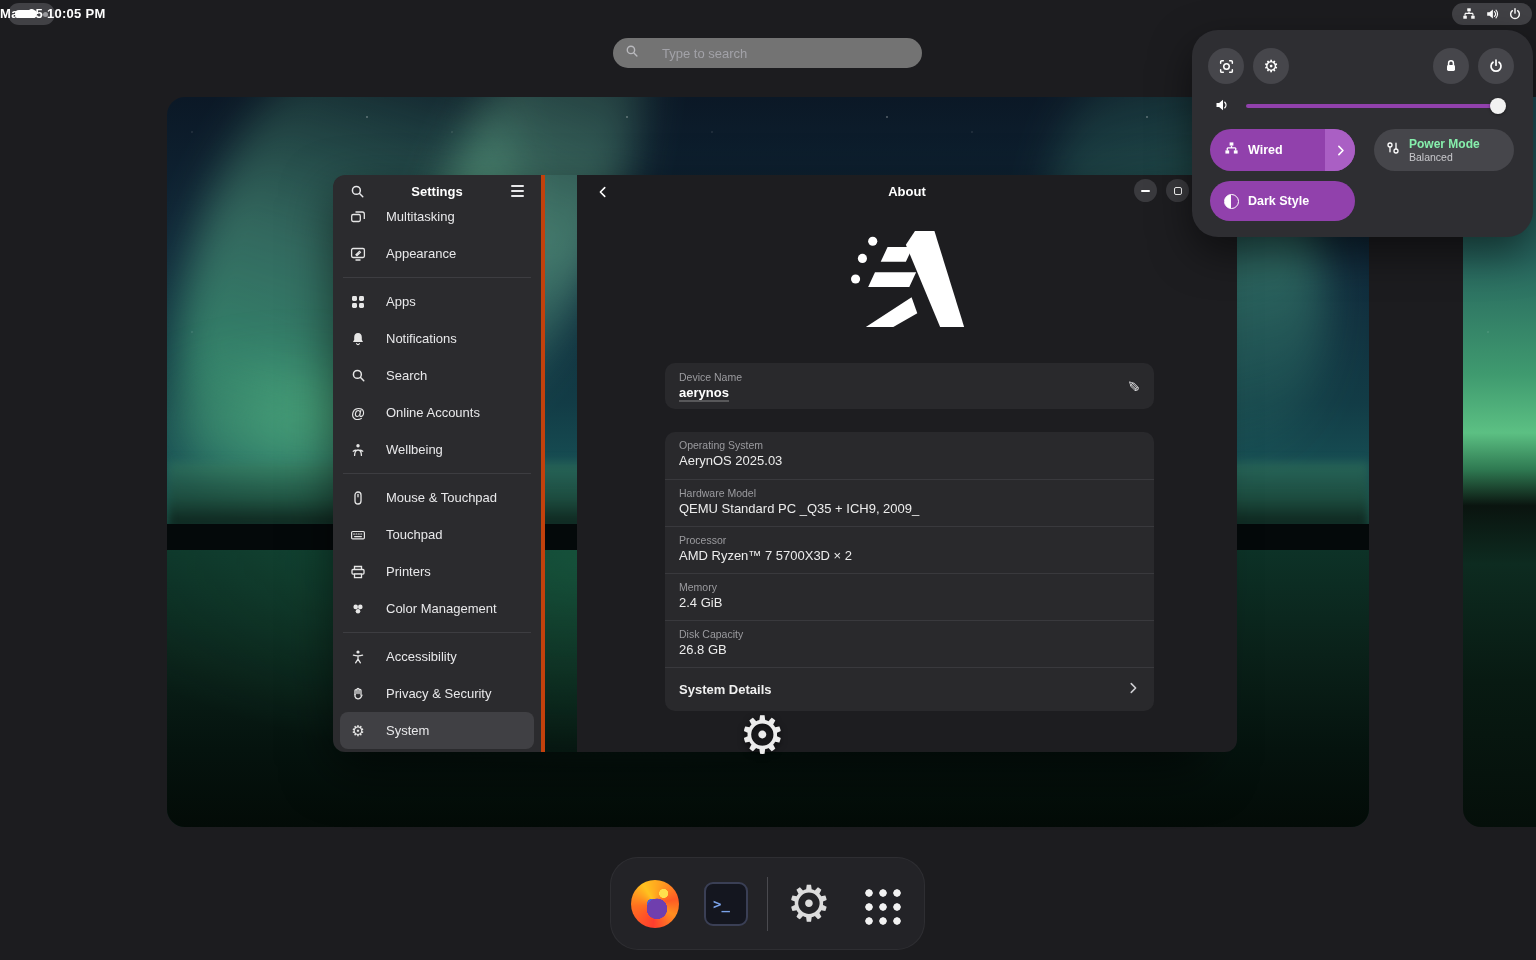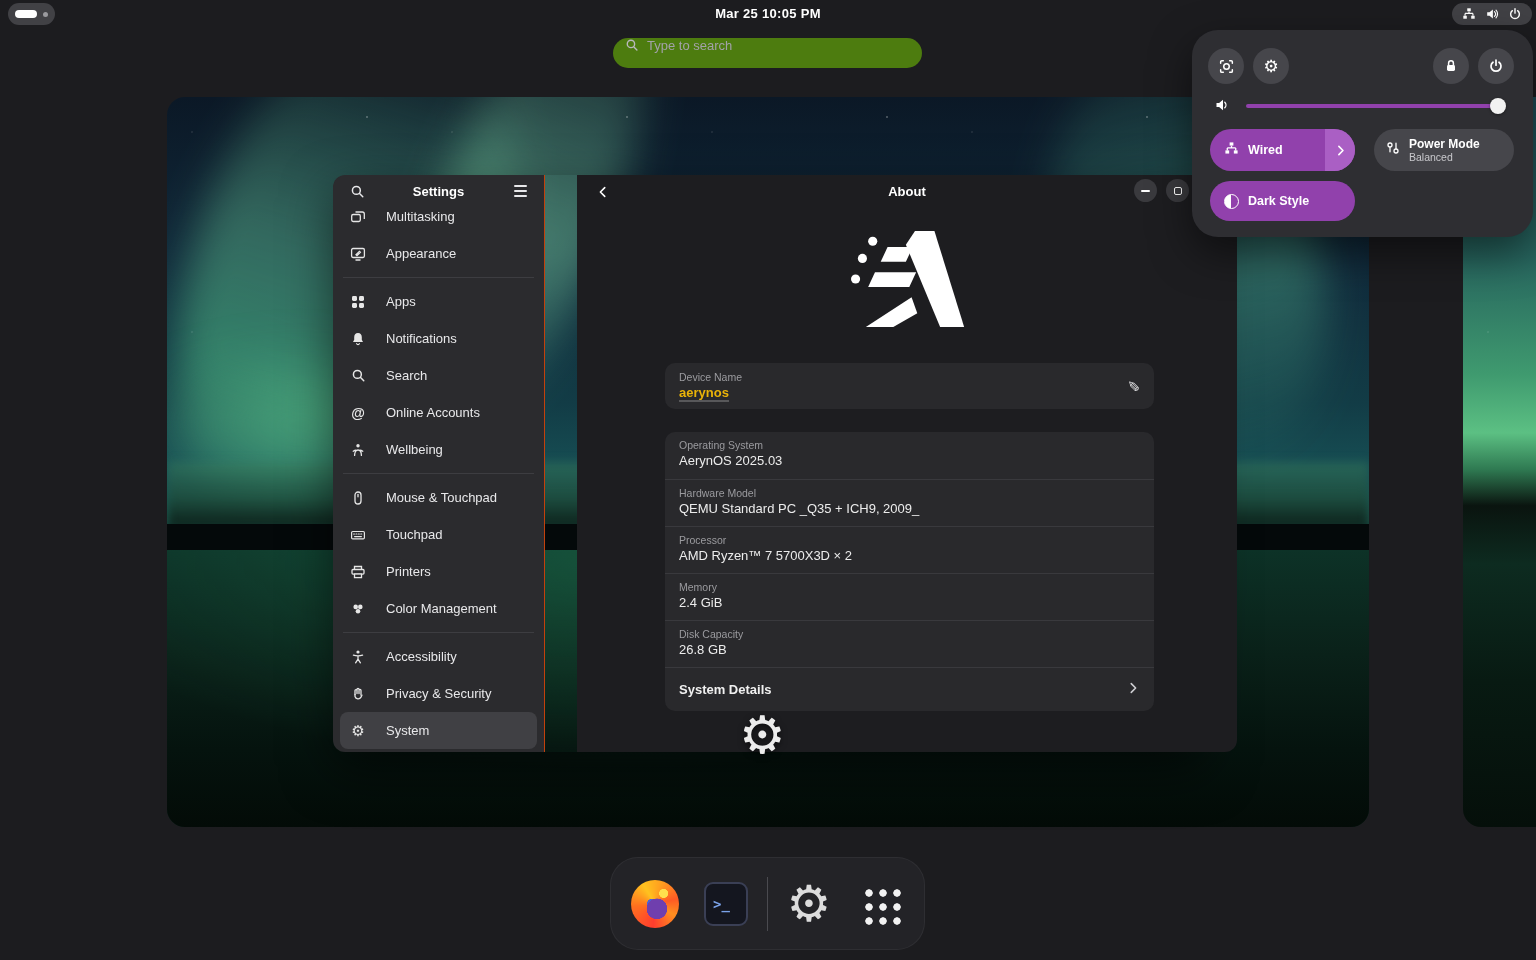--- a/index.html
+++ b/index.html
@@ -9,29 +9,29 @@
   *{margin:0;padding:0;box-sizing:border-box;}
   html,body{width:1536px;height:960px;background:#1c1c1f;overflow:hidden;
     font-family:"Liberation Sans", sans-serif; -webkit-font-smoothing:antialiased;}
   .stage{position:relative;width:1536px;height:960px;background:#1c1c1f;}
 
   
   .ws-pill{position:absolute;left:8px;top:3px;width:47px;height:22px;border-radius:11px;
     background:#414145;display:flex;align-items:center;gap:6px;padding:0 7px;}
   .ws-pill .cap{width:22px;height:8px;border-radius:4px;background:#fff;}
   .ws-pill .dot{width:5px;height:5px;border-radius:50%;background:#9a9a9e;}
-  .clock{position:absolute;left:0;right:0;top:6px;text-align:center;color:#fff;
+  .clock{position:absolute;left:0;right:0;top:6px;text-align:left;color:#fff;
     font-size:13px;font-weight:bold;letter-spacing:.3px;}
   .tray-pill{position:absolute;right:4px;top:3px;height:22px;border-radius:11px;
     background:#414145;display:flex;align-items:center;gap:9px;padding:0 10px;}
   .tray-pill svg{display:block;}
 
   
   .search-bar{position:absolute;left:613px;top:38px;width:309px;height:30px;border-radius:15px;
-    background:#4d7c0f;display:flex;align-items:flex-start;gap:8px;padding:0 12px;}
+    background:#737373;display:flex;align-items:center;gap:23px;padding:0 12px;}
   .search-bar input{flex:1;background:transparent;border:none;outline:none;color:#cfcfd3;
     font-size:13px;font-family:"Liberation Sans",sans-serif;}
   .search-bar input::placeholder{color:#a2a2a8;}
 
   
   .workspace{position:absolute;top:97px;height:730px;overflow:hidden;}
   .workspace-main{left:167px;width:1202px;border-radius:18px;}
   .workspace-next{left:1463px;width:73px;border-radius:18px 0 0 18px;}
   .wp-layer{position:absolute;}
   .wp-sky{inset:0;background:linear-gradient(180deg,#0b1826 0%,#10293a 22%,#123c46 42%,#175055 52%,#1d5c52 58%,#0a241d 61%);}
@@ -57,21 +57,21 @@
         radial-gradient(1.5px 1.5px at 200px 20px,rgba(255,255,255,.95),transparent 65%),
         radial-gradient(1px 1px at 70px 140px,rgba(255,255,255,.6),transparent 65%),
         radial-gradient(1.3px 1.3px at 170px 160px,rgba(255,255,255,.8),transparent 65%),
         radial-gradient(1px 1px at 236px 120px,rgba(255,255,255,.55),transparent 65%);}
   .wp-sky-next{inset:0;background:linear-gradient(180deg,#1d4a55 0%,#27655e 22%,#3f9a6f 38%,#5cc083 46%,#2f7a52 51%,#0a140f 56%,#0d2b20 64%,#081a12 80%,#050f0a 100%);}
 
   
   .settings-window{position:absolute;left:333px;top:175px;width:872px;height:577px;border-radius:12px;
     box-shadow:0 18px 50px rgba(0,0,0,.55);z-index:3;}
   .sw-sidebar{position:absolute;left:0;top:0;width:212px;height:577px;background:#2b2b2e;
-    border-radius:12px 0 0 12px;border-right:1px solid #c2410c;}
+    border-radius:12px 0 0 12px;border-right:4px solid #c2410c;}
   .sw-header{position:relative;height:32px;display:flex;align-items:center;padding:0 12px;}
   .sw-header .title{position:absolute;left:0;right:0;text-align:center;color:#fff;font-size:13px;font-weight:bold;}
   .icon-btn{width:24px;height:24px;border-radius:6px;display:flex;align-items:center;justify-content:center;z-index:1;}
   .sw-header .spacer{flex:1;}
   .hamburger{display:flex;flex-direction:column;gap:3px;}
   .hamburger span{width:13px;height:2px;background:#e8e8ea;border-radius:1px;}
   .side-list{position:absolute;left:0;right:0;top:32px;bottom:0;overflow:hidden;padding:0 7px;}
   .side-row{height:37px;border-radius:8px;display:flex;align-items:center;gap:20px;padding:0 10px;color:#e8e8ea;font-size:13px;}
   .side-row.clipped{margin-top:-9px;}
   .side-row.selected{background:#404044;}
@@ -88,21 +88,21 @@
   .win-btn{width:23px;height:23px;border-radius:50%;background:#3a3a3e;display:flex;align-items:center;justify-content:center;}
   .win-btn .min-bar{width:9px;height:2px;background:#fff;border-radius:1px;}
   .win-btn .max-box{width:8px;height:8px;border:1.6px solid #fff;border-radius:2px;}
   .win-btn .close-x{color:#fff;font-size:13px;font-weight:bold;line-height:1;margin-top:-1px;}
 
   .about-logo{position:absolute;left:50%;top:56px;transform:translateX(-50%);width:118px;height:96px;}
   .card{position:absolute;left:88px;width:489px;background:#29292c;border-radius:10px;}
   .device-card{top:188px;height:46px;display:flex;align-items:center;padding:6px 14px;}
   .device-card .col{flex:1;}
   .mini-label{color:#9b9b9f;font-size:10.5px;}
-  .device-value{color:#eab308;font-size:13px;font-weight:bold;margin-top:1px;display:inline-block;
+  .device-value{color:#ffffff;font-size:13px;font-weight:bold;margin-top:1px;display:inline-block;
     border-bottom:2px solid rgba(255,255,255,.22);}
   .edit-glyph{color:#e8e8ea;font-size:15px;transform:rotate(90deg) scaleX(-1);}
   .info-card{top:257px;}
   .info-row{padding:7px 14px;height:47px;}
   .info-row + .info-row{border-top:1px solid #39393d;}
   .info-value{color:#ececec;font-size:13px;margin-top:2px;}
   .details-row{height:44px;display:flex;align-items:center;justify-content:space-between;
     padding:0 14px;border-top:1px solid #39393d;color:#f0f0f0;font-size:13px;font-weight:bold;}
 
   .overview-gear{position:absolute;left:739px;top:709px;z-index:4;color:#ececec;font-size:52px;line-height:1;
@@ -117,21 +117,21 @@
   .qs-vol-icon{position:absolute;left:22px;top:67px;}
   .qs-slider{position:absolute;left:54px;top:74px;width:256px;height:4px;border-radius:2px;background:var(--accent);}
   .qs-knob{position:absolute;right:-4px;top:-6px;width:16px;height:16px;border-radius:50%;background:#f2f2f2;
     box-shadow:0 1px 3px rgba(0,0,0,.4);}
   .qs-pill{position:absolute;height:42px;border-radius:21px;display:flex;align-items:center;}
   .qs-wired{left:18px;top:99px;width:145px;background:var(--accent);padding:0 14px;gap:9px;}
   .qs-wired .lbl{color:#fff;font-size:12.5px;font-weight:bold;}
   .qs-arrow-seg{position:absolute;right:0;top:0;width:30px;height:42px;background:var(--accent-light);
     border-radius:0 21px 21px 0;display:flex;align-items:center;justify-content:center;}
   .qs-power{left:182px;top:99px;width:140px;background:#46464b;padding:0 11px;gap:8px;}
-  .qs-power .t{color:#ffffff;font-size:12px;font-weight:bold;line-height:1.2;}
+  .qs-power .t{color:#86efac;font-size:12px;font-weight:bold;line-height:1.2;}
   .qs-power .s{color:#c9c9cd;font-size:10.5px;line-height:1.2;}
   .qs-dark{left:18px;top:151px;width:145px;height:40px;border-radius:20px;background:var(--accent);padding:0 14px;gap:9px;}
   .qs-dark .lbl{color:#fff;font-size:12.5px;font-weight:bold;}
   .half-moon{width:15px;height:15px;border-radius:50%;border:1.5px solid #fff;
     background:linear-gradient(90deg,#fff 0 50%,transparent 50%);}
 
   
   .dock{position:absolute;left:610px;top:857px;width:315px;height:93px;border-radius:28px;
     background:rgba(36,36,40,.92);border:1px solid rgba(255,255,255,.05);z-index:5;
     display:flex;align-items:center;padding:0 20px;gap:23px;}

